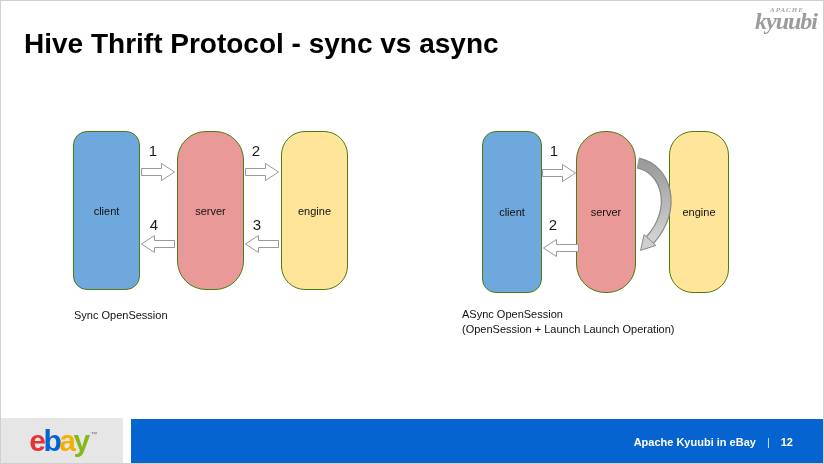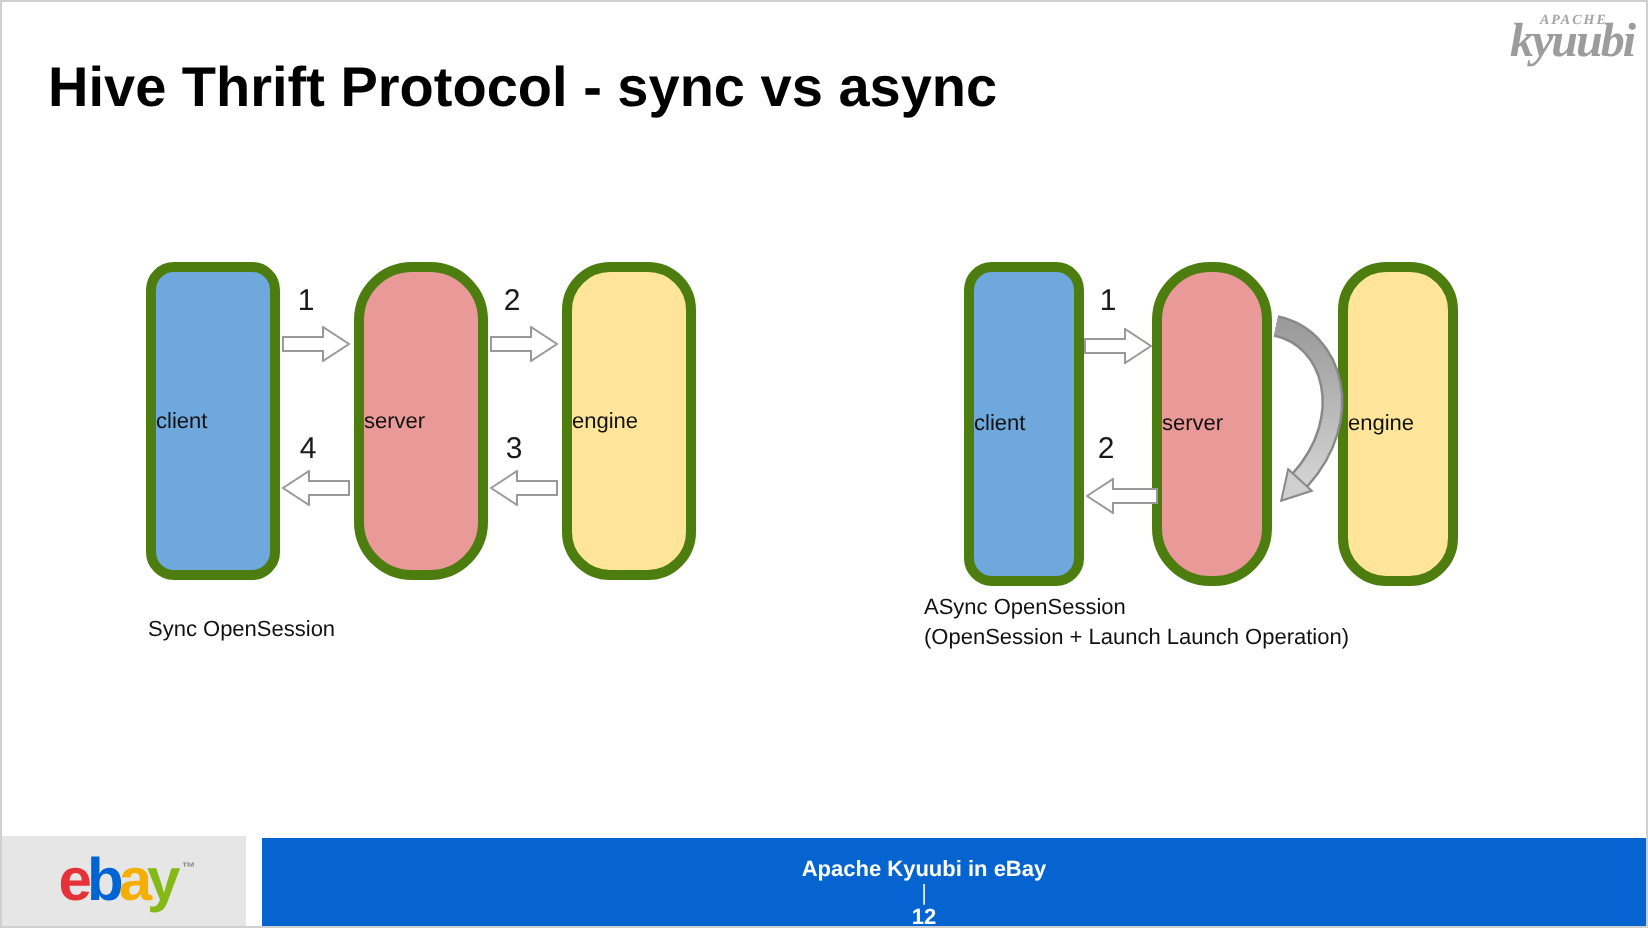--- a/index.html
+++ b/index.html
@@ -19,22 +19,22 @@
     position:absolute; left:37px; top:3px; font-size:7px; font-weight:bold;
     font-style:italic; color:#a5a5a5; letter-spacing:1px;
   }
   .brand .kyuubi {
     position:absolute; left:22px; top:5px; font-size:24px; font-weight:bold;
     font-style:italic; color:#9c9c9c; letter-spacing:-1px;
   }
   .brand .swoosh { position:absolute; left:102px; top:0px; }
   
   .box {
-    position:absolute; border:5px solid #4d7c0f; border-radius:14px;
-    display:flex; align-items:center; 
+    position:absolute; border:1px solid #4d7c0f; border-radius:14px;
+    display:flex; align-items:center; justify-content:center;
     font-size:11px; color:#111;
   }
   .box.blue   { background:#6fa8dc; }
   .box.pink   { background:#ea9999;border-radius:29px; }
   .box.yellow { background:#ffe599;border-radius:24px; }
   .step {
     position:absolute; width:16px; text-align:center;
     font-size:15px; color:#1a1a1a;
   }
   .block-arrow { position:absolute; }
@@ -53,21 +53,21 @@
   .ebay-logo .a { color:#f5af02; }
   .ebay-logo .y { color:#86b817; }
   .ebay-logo .tm {
     font-size:7px; color:#8a8a8a; letter-spacing:0;
     position:relative; top:-14px; left:3px;
   }
   .footer-bar {
     position:absolute; left:130px; top:418px; width:694px; height:46px;
     background:#0564d0; color:#fff; display:flex; align-items:center;
     justify-content:flex-end; padding-right:32px;
-    font-size:11px; font-weight:bold;flex-direction:column;
+    font-size:11px; font-weight:bold;
   }
   .footer-bar .sep { margin:0 11px; font-weight:normal; opacity:0.85; }
 </style>
 </head>
 <body>
 
 <div class="slide">
 
   <div class="page-title">Hive Thrift Protocol - sync vs async</div>
 
@@ -137,21 +137,21 @@
         <linearGradient id="curveGrad" x1="0" y1="0" x2="0" y2="1">
           <stop offset="0" stop-color="#9b9b9b"></stop>
           <stop offset="1" stop-color="#d2d2d2"></stop>
         </linearGradient>
       </defs>
       <path d="M 7 16 C 36 22, 47 62, 19 93" stroke="#898989" stroke-width="11" fill="none"></path>
       <path d="M 7 16 C 36 22, 47 62, 19 93" stroke="url(#curveGrad)" stroke-width="8.5" fill="none"></path>
       <polygon points="9.6,103.4 24.9,98.4 13.1,87.6" fill="#cfcfcf" stroke="#898989" stroke-width="1"></polygon>
     </svg>
 
-    <div class="caption" style="left:461px; top:296px;">
+    <div class="caption" style="left:461px; top:306px;">
       <div>ASync OpenSession</div>
       <div>(OpenSession + Launch Launch Operation)</div>
     </div>
   </div>
 
   <div class="ebay-box">
     <div class="ebay-logo">
       <span class="e">e</span><span class="b">b</span><span class="a">a</span><span class="y">y</span><span class="tm">™</span>
     </div>
   </div>

